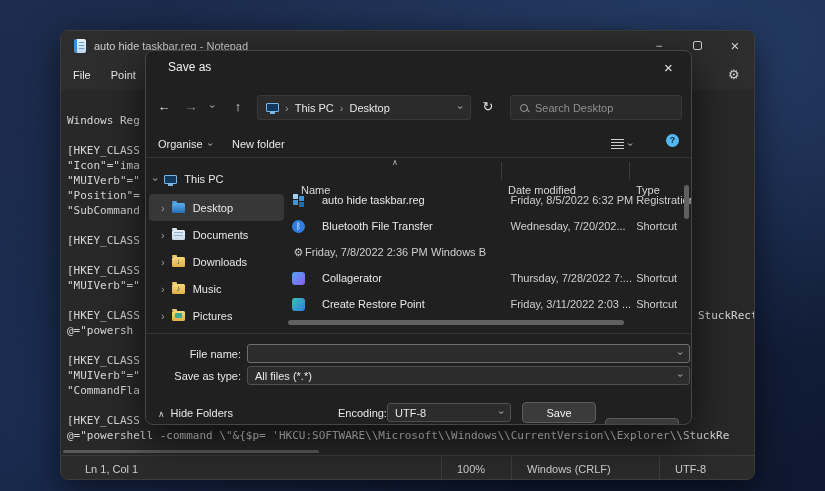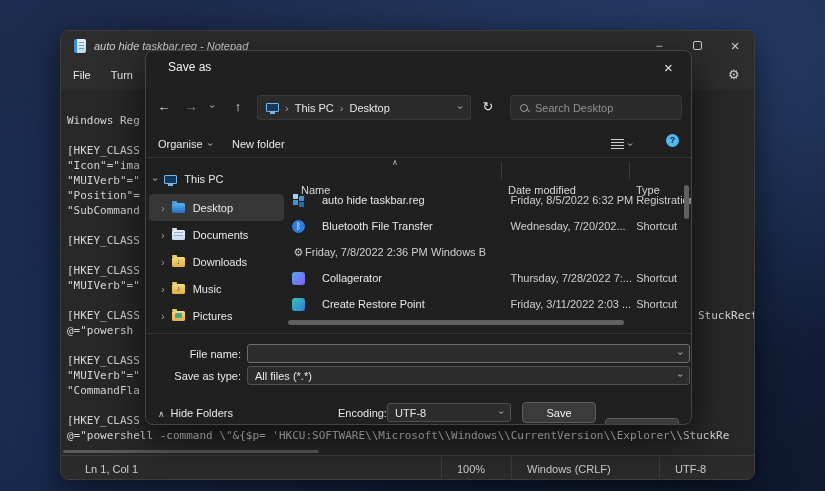--- a/index.html
+++ b/index.html
@@ -15,21 +15,21 @@
     position:relative;
   }
 
   
   #notepad{
     position:absolute; left:60px; top:30px; width:695px; height:450px;
     background:#282828; border:1px solid #3c3c3c; border-radius:8px;
     box-shadow:0 10px 34px rgba(0,0,0,.55); overflow:hidden;
   }
   .np-titlebar{ position:absolute; left:0; top:0; width:100%; height:29px;
-    background:#2d2d2d; display:flex; align-items:center; padding-left:13px; gap:8px;font-style:italic; }
+    background:#2d2d2d; display:flex; align-items:center; padding-left:13px; gap:8px; }
   .np-appicon{ width:12px; height:14px; border-radius:2px; flex:none;
     background:linear-gradient(180deg,#e8f3fc,#bcd8ef); border-left:3px solid #3e8ed6; position:relative; }
   .np-appicon::after{ content:""; position:absolute; left:2px; top:3px; width:5px; height:7px;
     background:repeating-linear-gradient(180deg,#6f9cc2 0 1px, transparent 1px 3px); }
   .np-title{ color:#cfcfcf; }
   .np-controls{ position:absolute; right:0; top:0; height:29px; display:flex; }
   .np-btn{ width:38px; height:29px; display:flex; align-items:center; justify-content:center; color:#cfcfcf; }
   .glyph-min::before{ content:"−"; font-size:12px; }
   .glyph-max{ width:9px; height:9px; border:1px solid #cfcfcf; border-radius:2px; display:inline-block; }
   .glyph-close::before{ content:"×"; font-size:15px; }
@@ -207,21 +207,21 @@
       <span class="np-btn">
           <span class="glyph-max"></span>
         </span>
       <span class="np-btn">
           <span class="glyph-close"></span>
         </span>
     </div>
   </div>
   <div class="np-menubar">
     <span class="np-menu">File</span>
-    <span class="np-menu">Turn</span>
+    <span class="np-menu">Point</span>
     <span class="np-gear"></span>
   </div>
 
   <div class="np-lines">
 
       <div class="np-line">Windows Reg</div>
 
       <div class="np-line"></div>
 
       <div class="np-line">[HKEY_CLASS</div>

